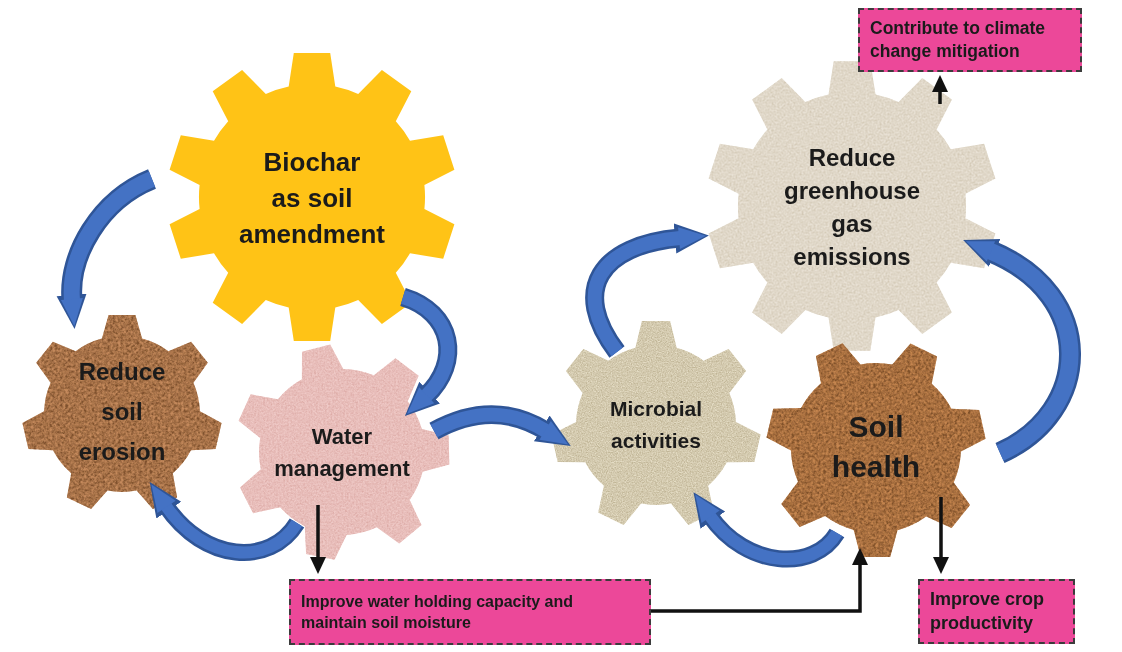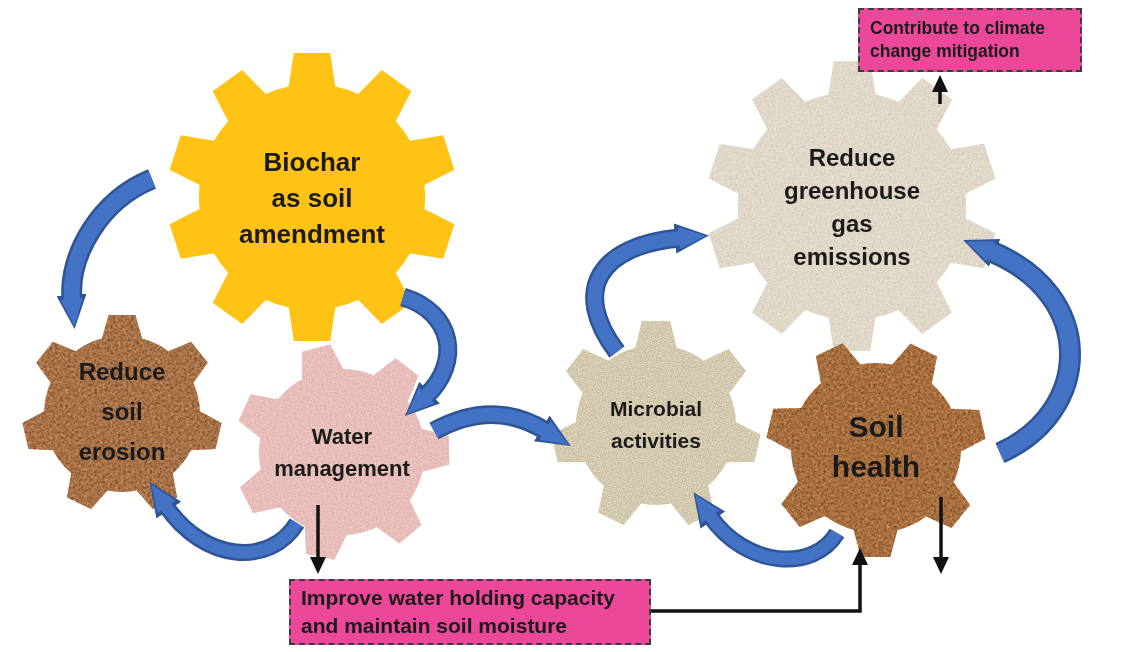--- a/index.html
+++ b/index.html
@@ -139,16 +139,19 @@
         <text x="852" y="226" class="gear-label" font-size="24" dominant-baseline="middle">gas</text>
         <text x="852" y="259" class="gear-label" font-size="24" dominant-baseline="middle">emissions</text>
         <text x="876" y="429" class="gear-label" font-size="30" dominant-baseline="middle">Soil</text>
         <text x="876" y="469" class="gear-label" font-size="30" dominant-baseline="middle">health</text>
       </g>
   </svg>
 
   <div class="note-box" style="left:858px; top:8px; width:224px; height:64px;">
     <span>Contribute to climate change mitigation</span>
   </div>
-  <div class="note-box" style="left:289px; top:579px; width:362px; height:66px; font-size:21px;">
+  <div class="note-box" style="left:289px; top:579px; width:362px; height:66px; font-size:16px;">
     <span>Improve water holding capacity and maintain soil moisture</span>
+  </div>
+  <div class="note-box" style="left:918px; top:579px; width:157px; height:65px; font-size:18px;">
+    <span>Improve crop productivity</span>
   </div>
 </div>
 
 </body></html>

